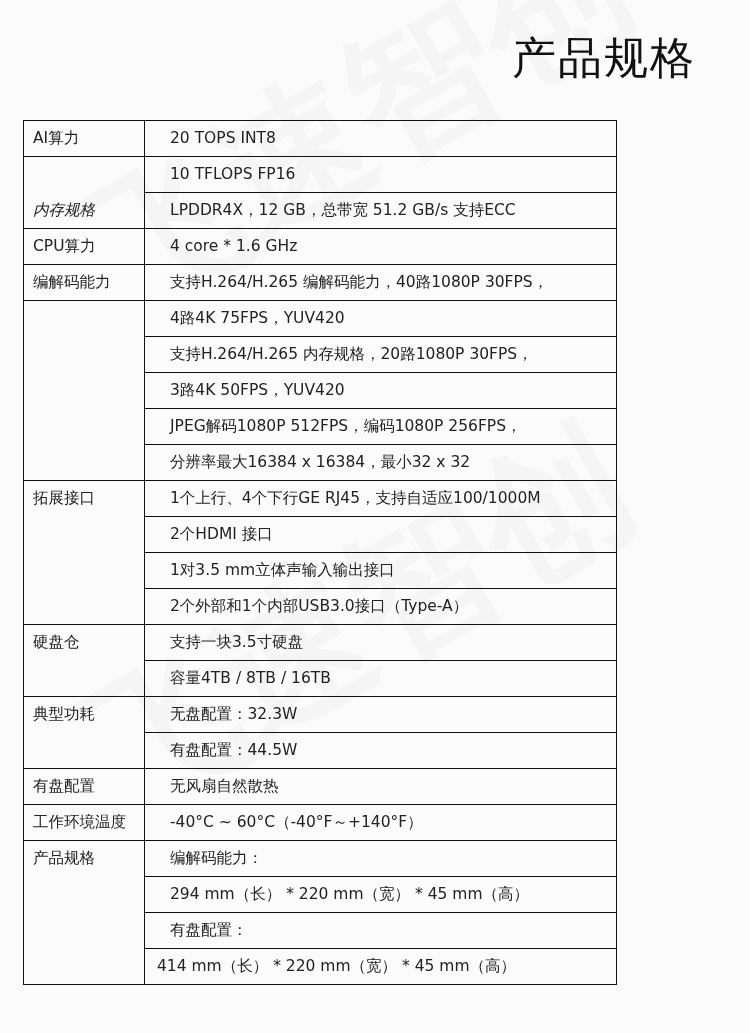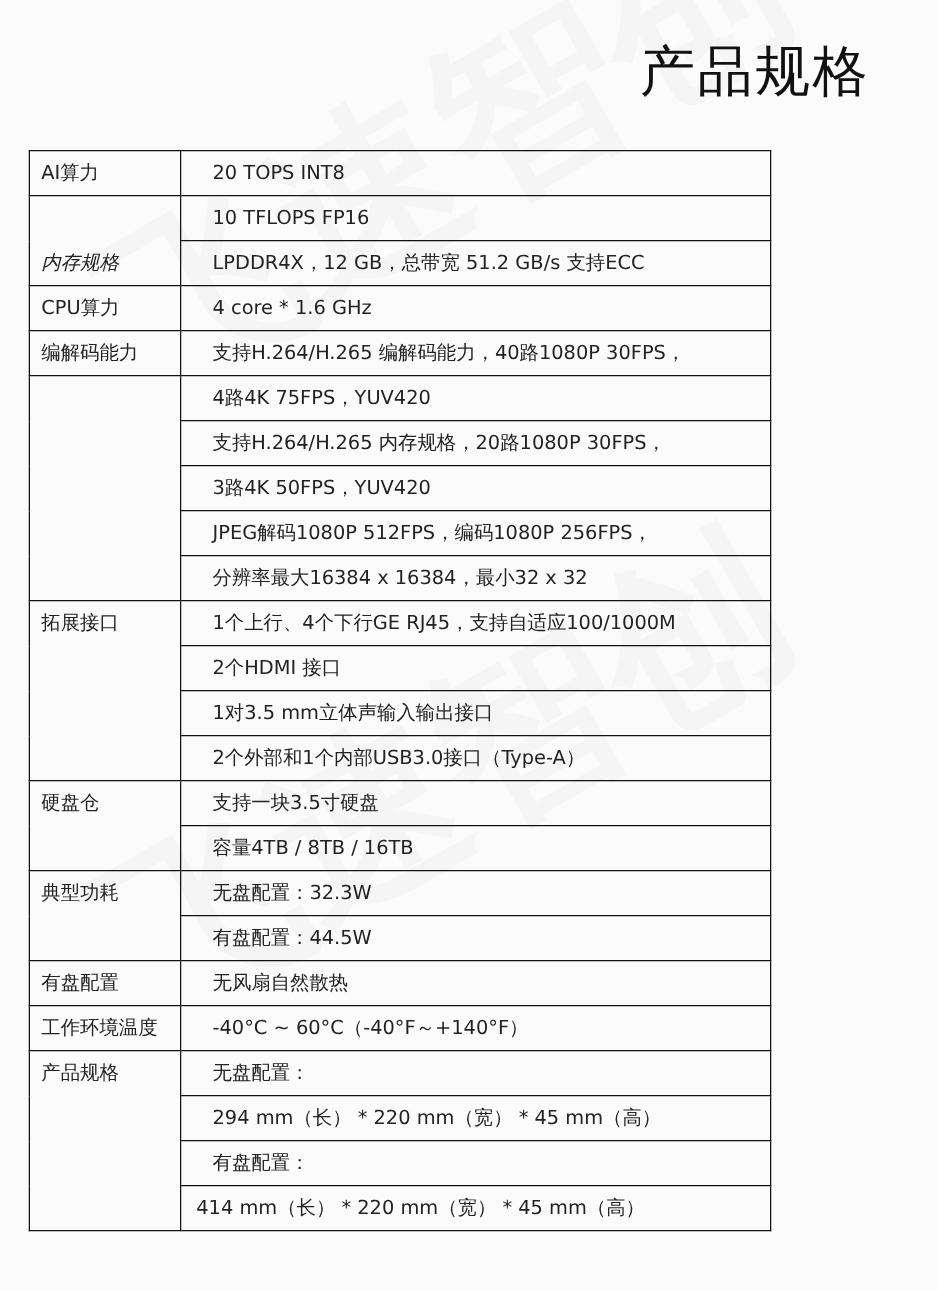--- a/index.html
+++ b/index.html
@@ -117,21 +117,21 @@
       <td class="v">无风扇自然散热</td>
     </tr>
 
     <tr>
       <td class="k">工作环境温度</td>
       <td class="v">-40°C ~ 60°C（-40°F～+140°F）</td>
     </tr>
 
     <tr>
       <td class="k" rowspan="4">产品规格</td>
-      <td class="v">无盘配置：</td>
+      <td class="v">编解码能力：</td>
     </tr>
     <tr>
       <td class="v">294 mm（长） * 220 mm（宽） * 45 mm（高）</td>
     </tr>
     <tr>
       <td class="v">有盘配置：</td>
     </tr>
     <tr>
       <td class="v">414 mm（长） * 220 mm（宽） * 45 mm（高）</td>
     </tr>

